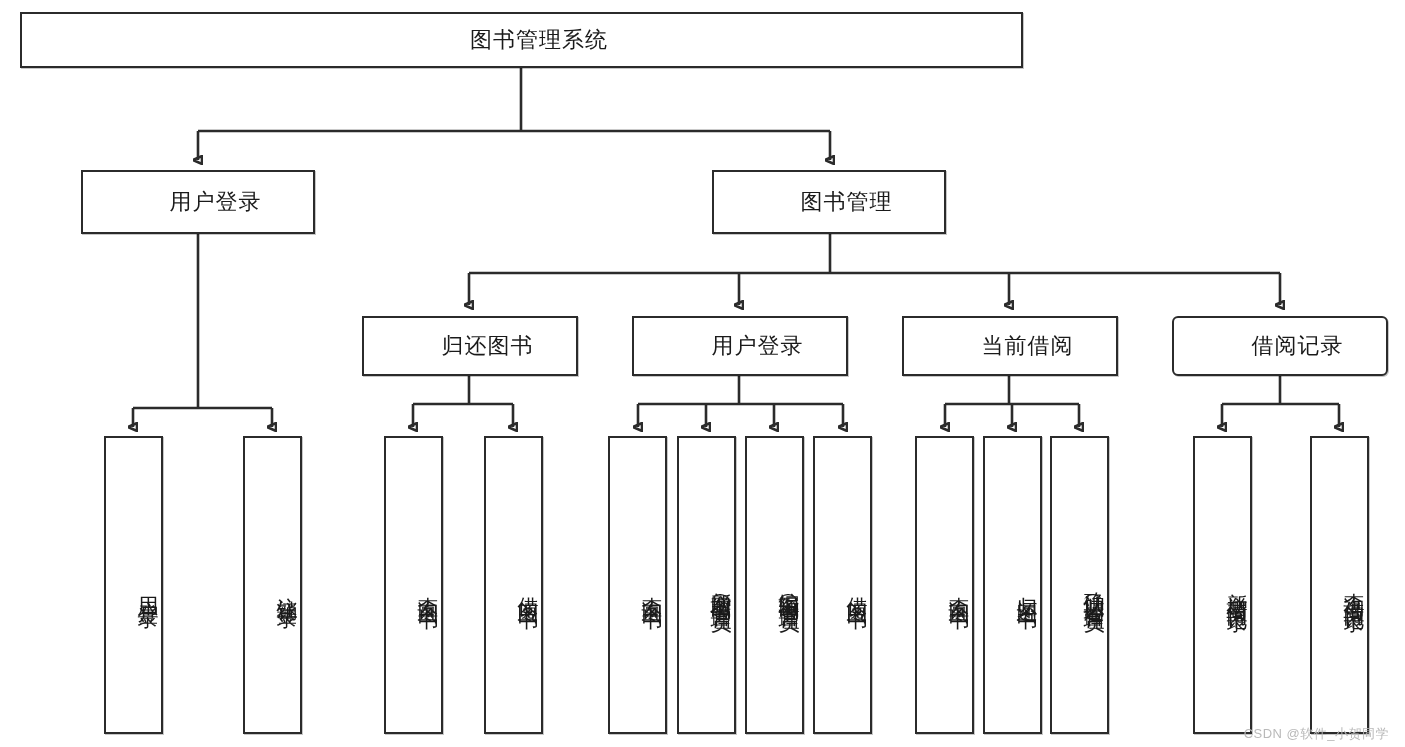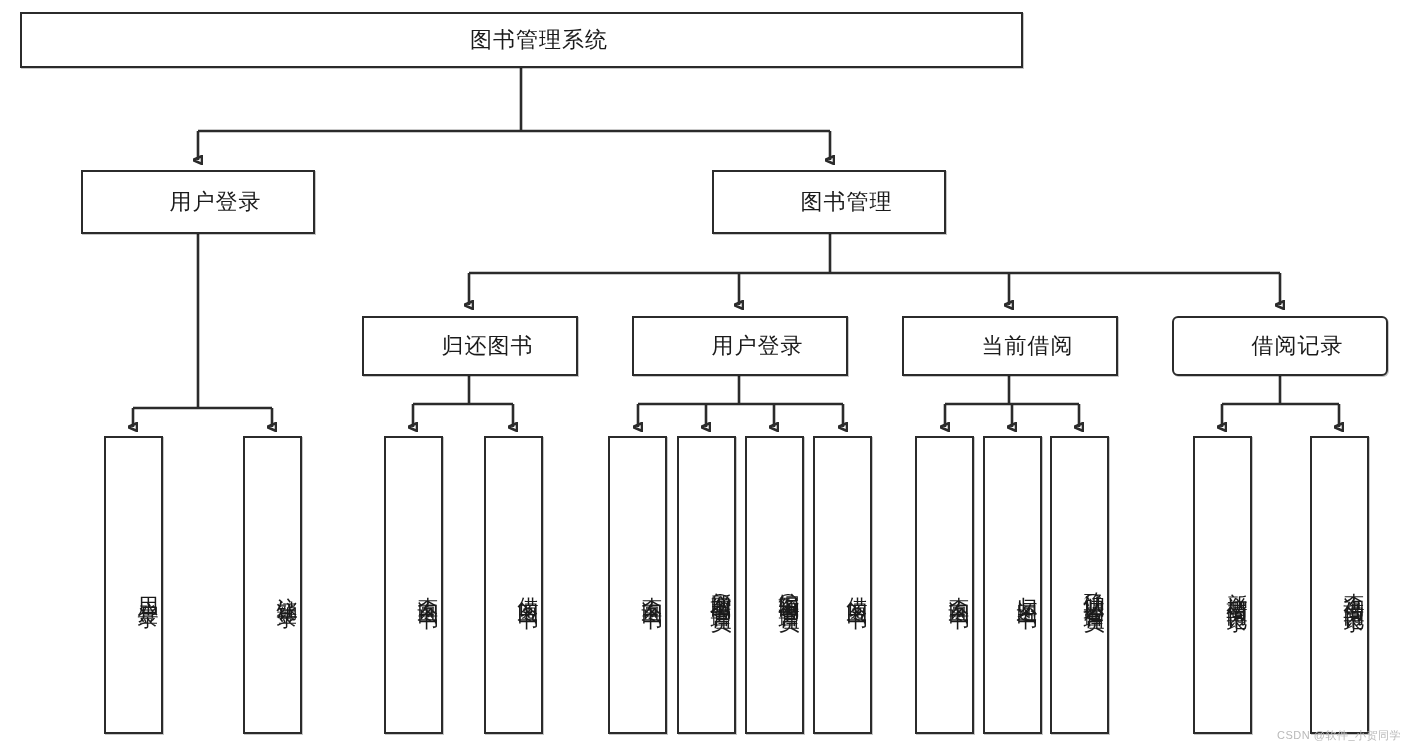--- a/index.html
+++ b/index.html
@@ -56,23 +56,23 @@
     height: 747px;
     pointer-events: none;
   }
   svg.edges path, svg.edges line {
     stroke: #2b2b2b;
     stroke-width: 2.6;
     fill: none;
   }
   .watermark {
     position: absolute;
-    right: 4px;
+    right: 16px;
     bottom: 4px;
-    font-size: 11px;
+    font-size: 13px;
     color: #b9b9b9;
     white-space: nowrap;
     letter-spacing: 0.5px;
   }
 </style>
 </head>
 <body>
 
 <div id="canvas">
 

